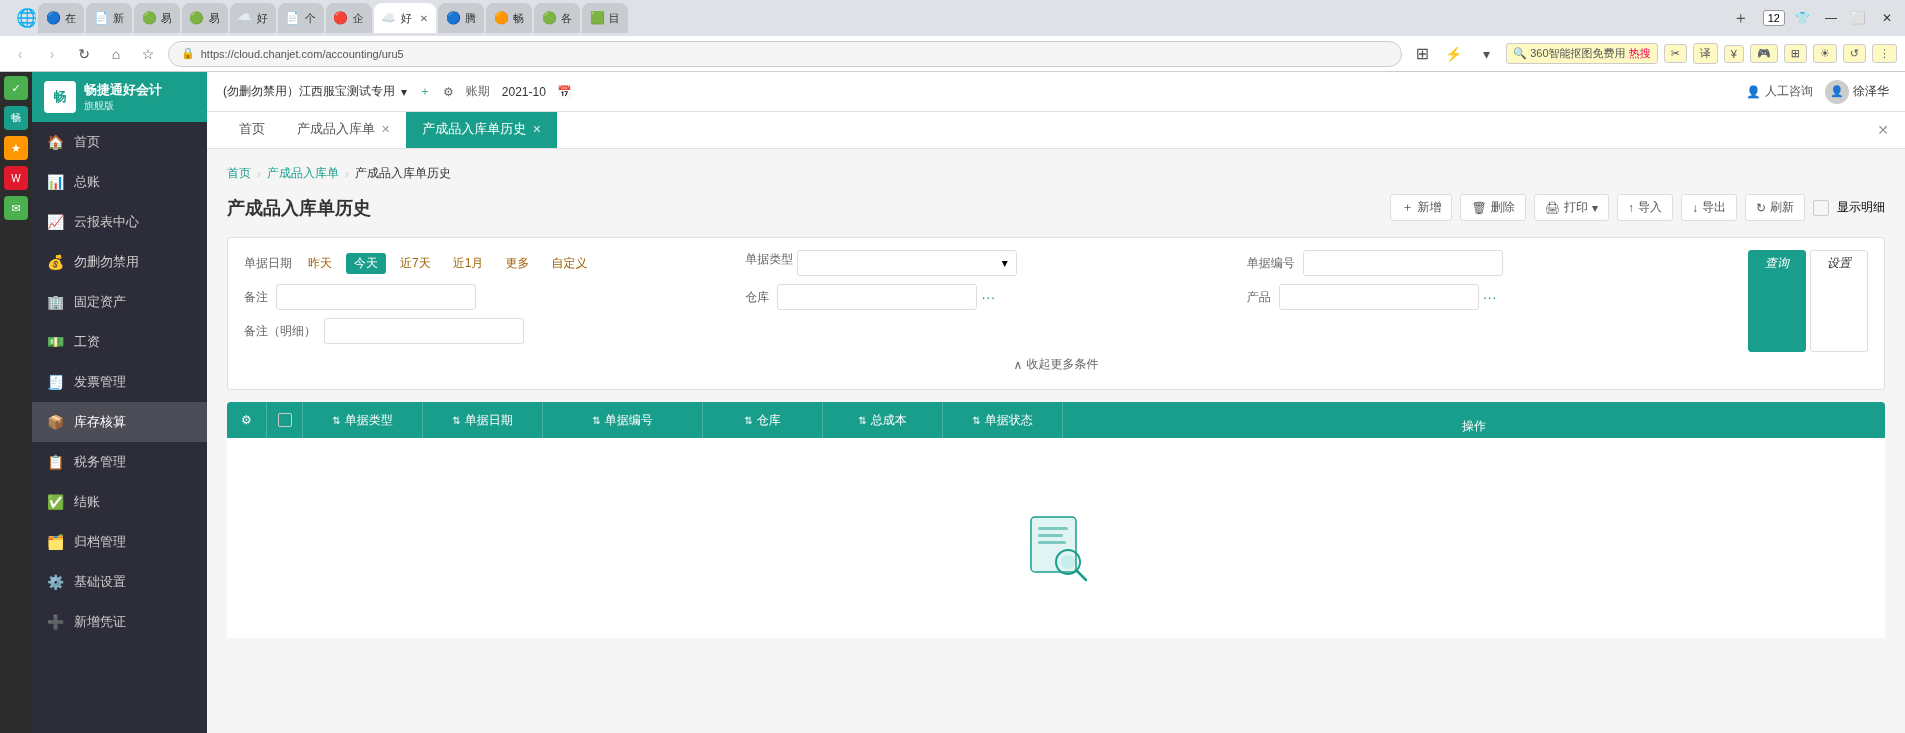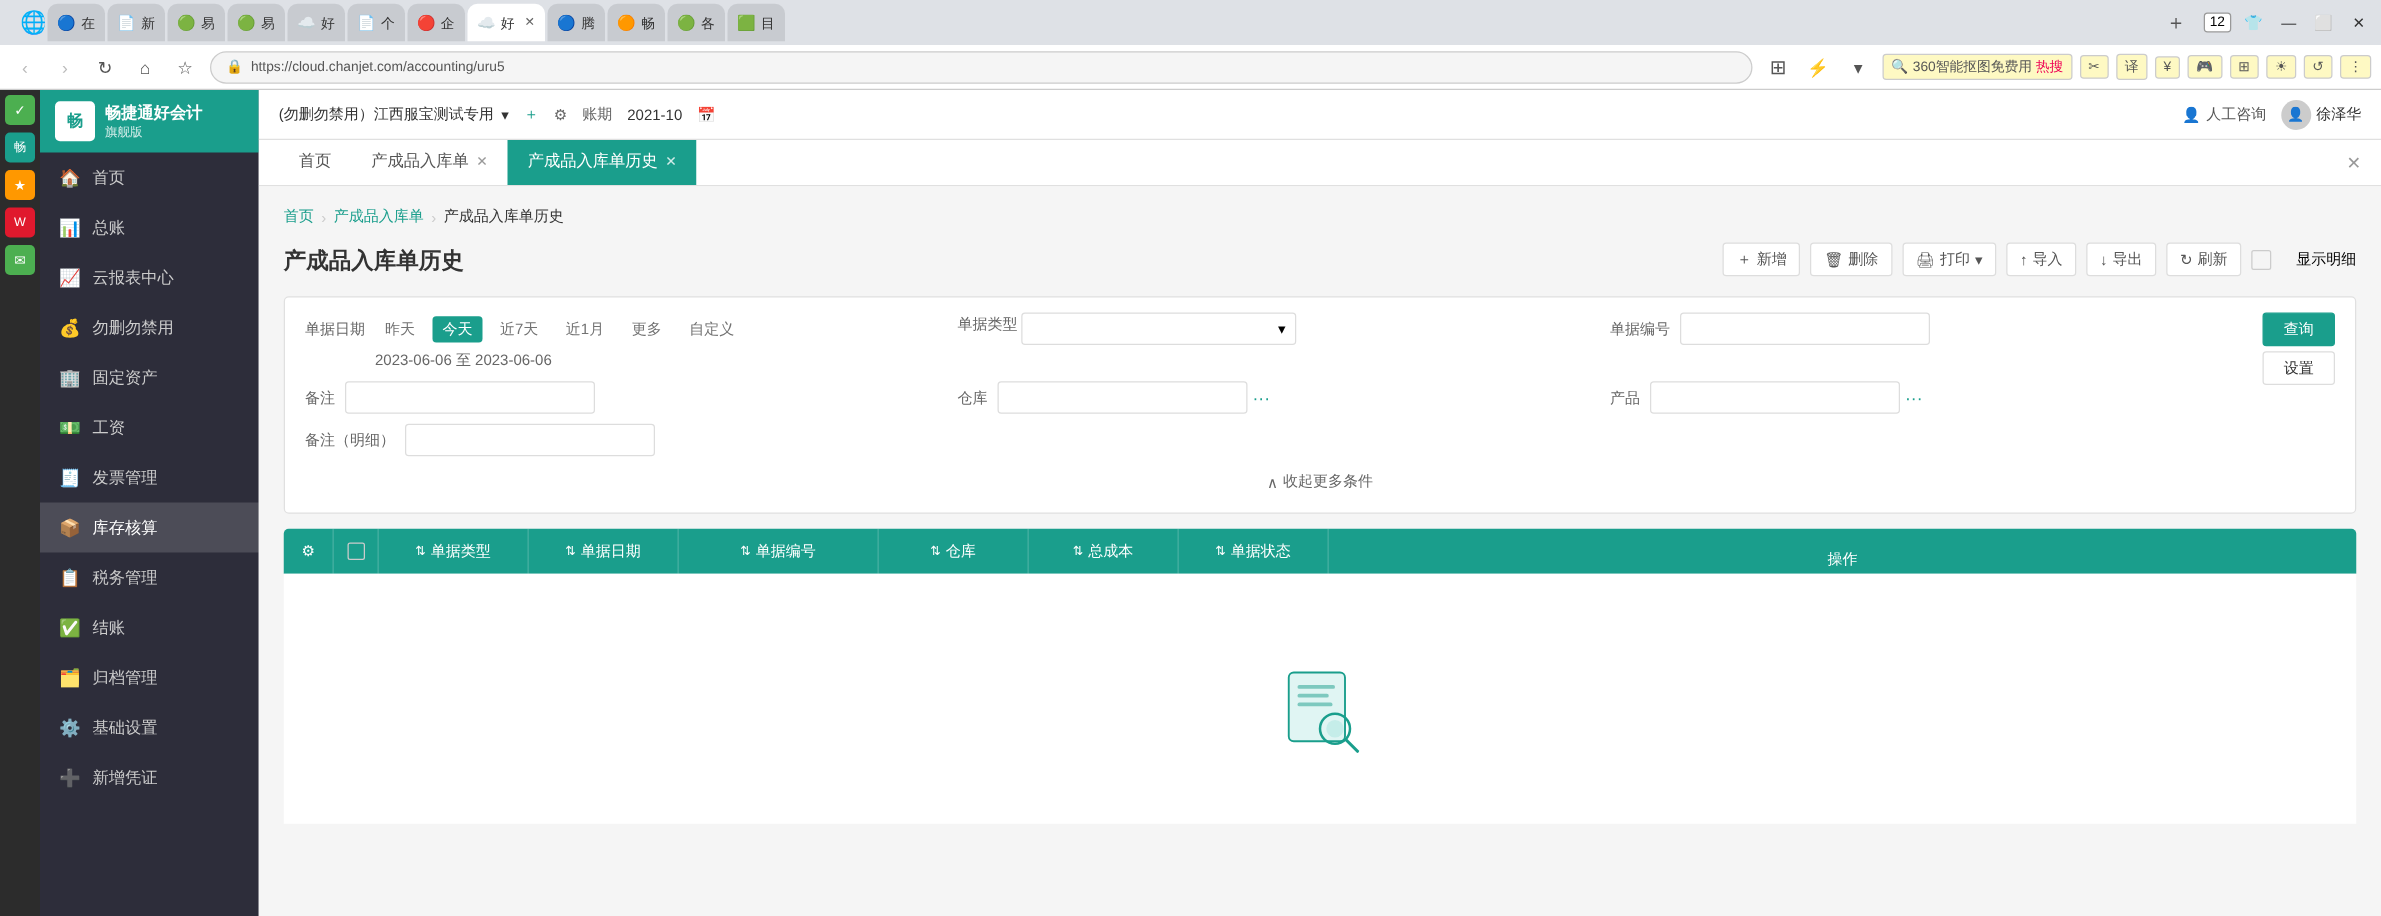--- a/index.html
+++ b/index.html
@@ -70,31 +70,31 @@
     .page-title { font-size: 18px; color: #333; font-weight: bold; }
     .action-btns { display: flex; align-items: center; gap: 8px; }
     .action-btn { display: flex; align-items: center; gap: 4px; padding: 4px 10px; font-size: 12px; color: #555; cursor: pointer; background: #fff; border: 1px solid #ddd; border-radius: 3px; }
 
     
     .search-panel { background: #fff; border: 1px solid #e0e0e0; border-radius: 4px; padding: 12px 16px; margin-bottom: 12px; }
     .search-row { display: flex; align-items: center; gap: 16px; margin-bottom: 8px; }
     .search-field { display: flex; align-items: center; gap: 8px; flex: 1; }
     .search-label { color: #666; font-size: 12px; white-space: nowrap; }
     .date-filter { display: flex; align-items: center; gap: 6px; }
-    .date-btn { padding: 2px 8px; font-size: 12px; color: #737373; cursor: pointer; border-radius: 3px; }
+    .date-btn { padding: 2px 8px; font-size: 12px; color: #a16207; cursor: pointer; border-radius: 3px; }
     .date-btn.active { background: #1a9e8c; color: #fff; }
     .date-range { color: #666; font-size: 12px; }
     .search-input { height: 26px; border: 1px solid #ddd; border-radius: 3px; padding: 0 8px; font-size: 12px; width: 200px; }
     .dropdown-select { height: 26px; border: 1px solid #ddd; border-radius: 3px; padding: 0 8px; font-size: 12px; min-width: 200px; display: flex; align-items: center; justify-content: space-between; cursor: pointer; }
     .ellipsis-btn { color: #1a9e8c; cursor: pointer; font-size: 14px; }
     .collapse-row { display: flex; justify-content: center; padding: 4px; }
     .collapse-btn { color: #666; font-size: 12px; cursor: pointer; display: flex; align-items: center; gap: 4px; }
 
     
-    .query-btns { display: flex; flex-direction: column; gap: 4px; margin-left: auto; }
+    .query-btns { display: flex; flex-direction: row; gap: 4px; margin-left: auto; font-style: italic; }
     .query-btn { padding: 4px 16px; font-size: 12px; cursor: pointer; border-radius: 3px; text-align: center; }
     .query-btn.search { background: #1a9e8c; color: #fff; border: 1px solid #1a9e8c; }
     .query-btn.set { background: #fff; color: #333; border: 1px solid #ddd; }
 
     
     .data-table-header { display: flex; align-items: center; background: #1a9e8c; color: #fff; height: 36px; border-radius: 4px 4px 0 0; }
     .th-cell { display: flex; align-items: center; justify-content: center; padding: 0 8px; font-size: 12px; height: 100%; border-right: 1px solid rgba(255,255,255,0.2); gap: 4px; white-space: nowrap; }
     .th-cell:last-child { border-right: none; }
     .th-settings { width: 40px; }
     .th-checkbox { width: 36px; }
@@ -369,21 +369,21 @@
               <span> 导入</span>
             </div>
             <div class="action-btn">
               <span>↓</span>
               <span> 导出</span>
             </div>
             <div class="action-btn">
               <span>↻</span>
               <span> 刷新</span>
             </div>
-            <div style="display:flex;align-items:center;gap:20px;">
+            <div style="display:flex;align-items:center;gap:8px;">
               <div style="width:16px;height:16px;border:1px solid #ccc;border-radius:2px;"></div>
               <span>显示明细</span>
             </div>
           </div>
         </div>
 
         <div class="search-panel">
           <div style="display:flex;gap:16px;">
 
             <div style="flex:1;">
@@ -406,23 +406,20 @@
                     <span style="flex:1;"></span>
                     <span>▾</span>
                   </div>
                 </div>
                 <div style="flex:1;display:flex;align-items:center;gap:8px;">
                   <span class="search-label">单据编号</span>
                   <input class="search-input" type="text" value="" style="">
                 </div>
               </div>
 
-              <div style="margin-left:56px;margin-top:-4px;margin-bottom:8px;">
-                <span class="date-range">2023-06-06 至 2023-06-06</span>
-              </div>
 
               <div class="search-row">
                 <div style="display:flex;align-items:center;gap:8px;flex:1;">
                   <span class="search-label">备注</span>
                   <input class="search-input" type="text" value="" style="">
                 </div>
                 <div style="display:flex;align-items:center;gap:8px;flex:1;">
                   <span class="search-label">仓库</span>
                   <div style="display:flex;align-items:center;gap:4px;">
                     <input class="search-input" type="text" value="" style="">

